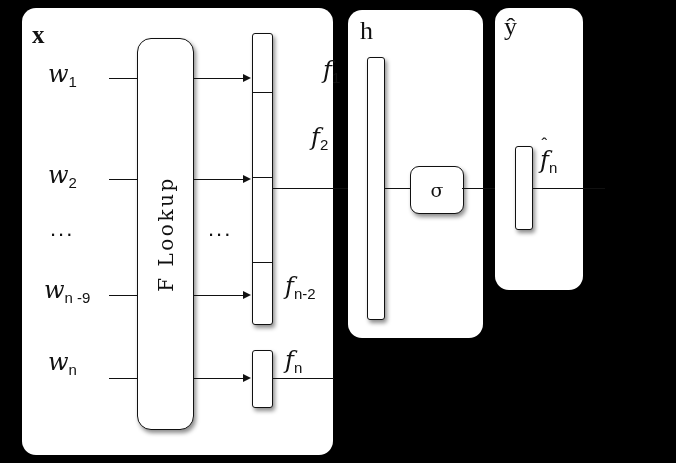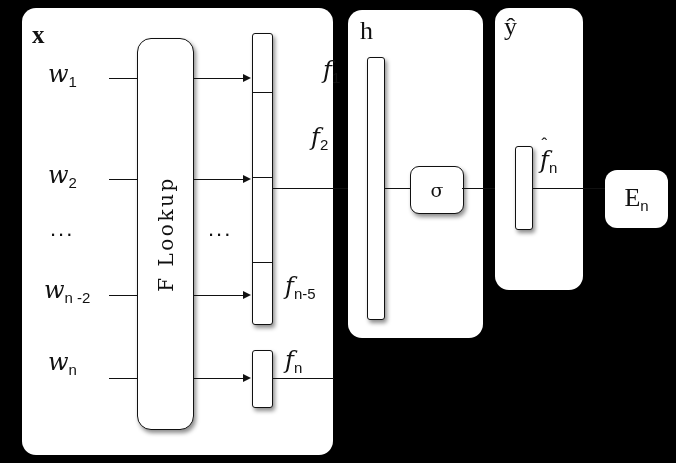--- a/index.html
+++ b/index.html
@@ -57,21 +57,21 @@
   <div class="lbl hdr" style="left:32px;top:22px;">x</div>
 
   <div class="lbl" style="left:48px;top:62px;">
     <span class="var">w</span><span class="sub">1</span>
   </div>
   <div class="lbl" style="left:48px;top:163px;">
     <span class="var">w</span><span class="sub">2</span>
   </div>
   <div class="lbl dots" style="left:50px;top:218px;">...</div>
   <div class="lbl" style="left:44px;top:278px;">
-    <span class="var">w</span><span class="sub">n -2</span>
+    <span class="var">w</span><span class="sub">n -9</span>
   </div>
   <div class="lbl" style="left:48px;top:350px;">
     <span class="var">w</span><span class="sub">n</span>
   </div>
 
   <div class="hline" style="left:109px;top:78px;width:30px;"></div>
   <div class="hline" style="left:109px;top:179px;width:30px;"></div>
   <div class="hline" style="left:109px;top:295px;width:30px;"></div>
   <div class="hline" style="left:109px;top:378px;width:30px;"></div>
 
@@ -98,21 +98,21 @@
 
   <div class="bar" style="left:252px;top:350px;width:21px;height:58px;"></div>
 
   <div class="lbl" style="left:285px;top:58px;margin-left:38px;">
     <span class="var">f</span><span class="sub">1</span>
   </div>
   <div class="lbl" style="left:285px;top:125px;margin-left:26px;">
     <span class="var">f</span><span class="sub">2</span>
   </div>
   <div class="lbl" style="left:285px;top:274px;">
-    <span class="var">f</span><span class="sub">n-5</span>
+    <span class="var">f</span><span class="sub">n-2</span>
   </div>
   <div class="lbl" style="left:285px;top:348px;">
     <span class="var">f</span><span class="sub">n</span>
   </div>
 
   <div class="hline" style="left:272px;top:188px;width:91px;"></div>
   <div class="arrow" style="left:354px;top:183.5px;"></div>
 
   <div class="hline" style="left:272px;top:378px;width:62px;"></div>
 
@@ -135,19 +135,14 @@
 
   <div class="lbl" style="left:540px;top:148px;">
     <span class="hatwrap">
       <span class="hatmark" style="top:-12px;font-size:17px;">ˆ</span>
       <span class="var">f</span>
     </span><span class="sub">n</span>
   </div>
 
   <div class="hline" style="left:533px;top:188px;width:72px;"></div>
 
-  <div class="err-box" style="left:605px;top:170px;width:63px;height:58px;">
-    <span class="lbl" style="position:static;">
-      <span class="hdr-plain">E</span><span class="sub">n</span>
-    </span>
-  </div>
 
 </div>
 
 </body></html>

